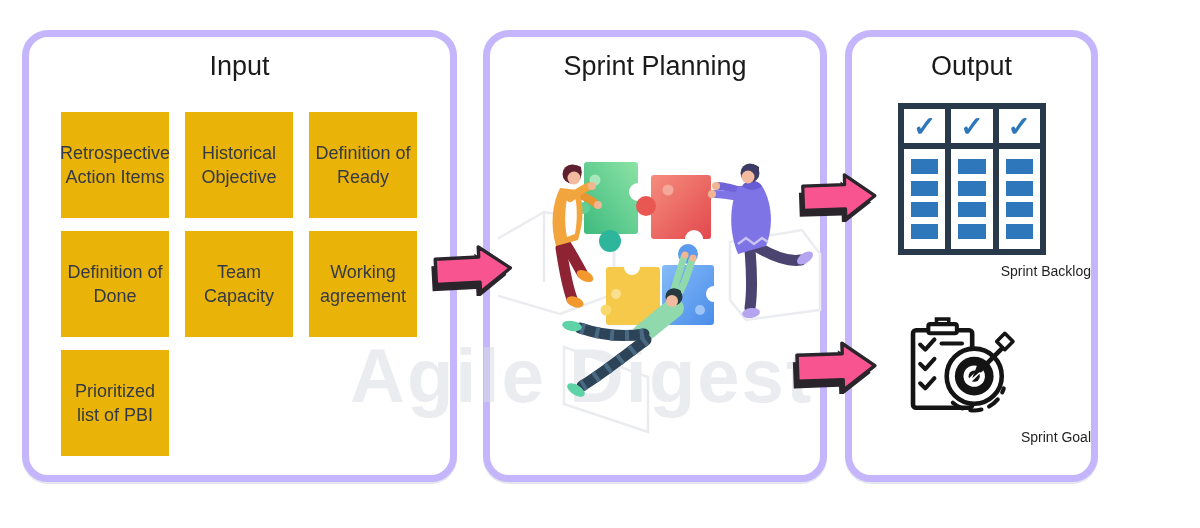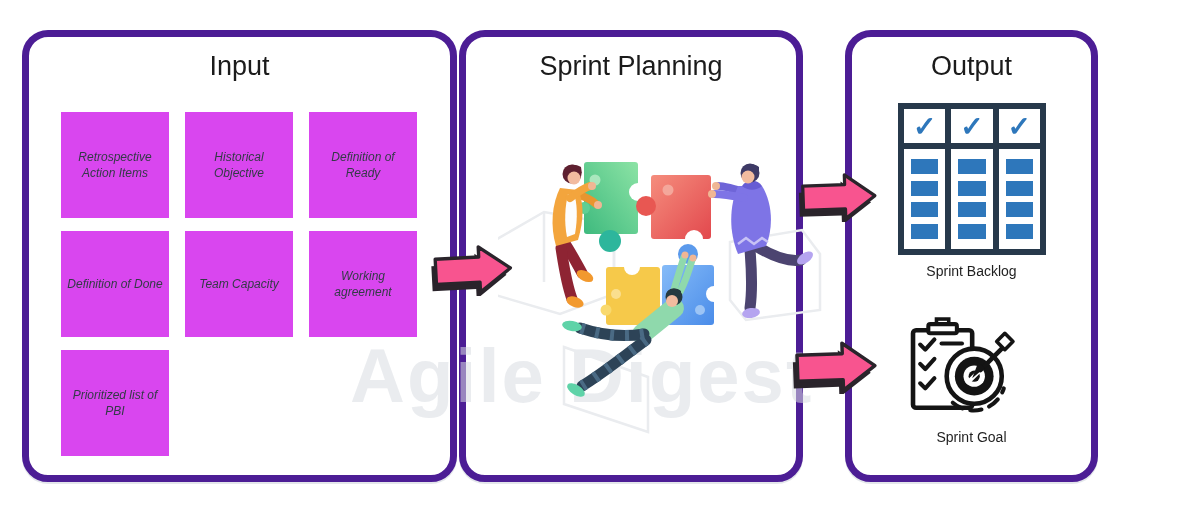--- a/index.html
+++ b/index.html
@@ -8,36 +8,36 @@
 
   .stage { position:absolute; inset:0; width:1200px; height:528px; }
 
   
   .watermark { position:absolute; left:350px; top:332px; z-index:2;
                font-size:76px; font-weight:bold; letter-spacing:2px;
                color:rgba(216,220,225,0.55); white-space:nowrap; user-select:none; }
 
   
   .panel { position:absolute; top:30px; height:452px; background:#ffffff;
-           border:7px solid #4c1d95; border-radius:26px; z-index:1;
+           border:7px solid #c4b5fd; border-radius:26px; z-index:1;
            box-shadow:0 2px 0 rgba(175,184,198,0.35); }
   .panel-input    { left:22px;  width:435px; }
-  .panel-planning { left:459px; width:344px; }
+  .panel-planning { left:483px; width:344px; }
   .panel-output   { left:845px; width:253px; }
 
   .panel-title { position:absolute; left:0; top:14px; width:100%;
                  text-align:center; font-size:27px; color:#1b1b1b; }
 
   
   .input-grid { position:absolute; left:32px; top:75px;
                 display:grid; grid-template-columns:repeat(3,108px);
                 grid-auto-rows:106px; column-gap:16px; row-gap:13px; }
-  .cell { background:#d946ef; display:flex; align-items:center; justify-content:center;
-          text-align:center; font-size:12px; line-height:1.35; color:#333a46;
-          padding:6px;font-style:italic; }
+  .cell { background:#eab308; display:flex; align-items:center; justify-content:center;
+          text-align:center; font-size:18px; line-height:1.35; color:#333a46;
+          padding:6px; }
 
   
   .illustration { position:absolute; left:498px; top:142px; width:330px; height:335px; z-index:3; }
 
   
   .arrow { position:absolute; z-index:5; }
   .arrow-1 { left:428px; top:244px; width:86px; height:52px; }
   .arrow-2 { left:796px; top:172px; width:82px; height:50px; }
   .arrow-3 { left:788px; top:340px; width:92px; height:54px; }
 
@@ -45,21 +45,21 @@
   .backlog { position:absolute; left:46px; top:66px; width:148px; height:152px;
              background:#27394b; padding:6px; display:flex; gap:6px; }
   .bl-col { flex:1; display:flex; flex-direction:column; gap:6px; }
   .bl-check { background:#ffffff; height:34px; flex:0 0 34px;
               display:flex; align-items:center; justify-content:center;
               color:#2e77bb; font-size:28px; font-weight:bold; }
   .bl-body { flex:1; background:#ffffff; display:flex; flex-direction:column;
              justify-content:space-evenly; padding:3px 7px; }
   .bl-bar { height:15px; background:#2e77bb; }
 
-  .out-label { position:absolute; width:100%; text-align:center;
+  .out-label { position:absolute; width:100%; text-align:right;
                font-size:14px; color:#1f1f1f; }
   .label-backlog { top:226px; }
   .label-goal    { top:392px; }
 
   .goal-icon { position:absolute; left:54px; top:280px; width:114px; height:102px; }
 </style>
 </head>
 <body>
 
 <div class="stage">

